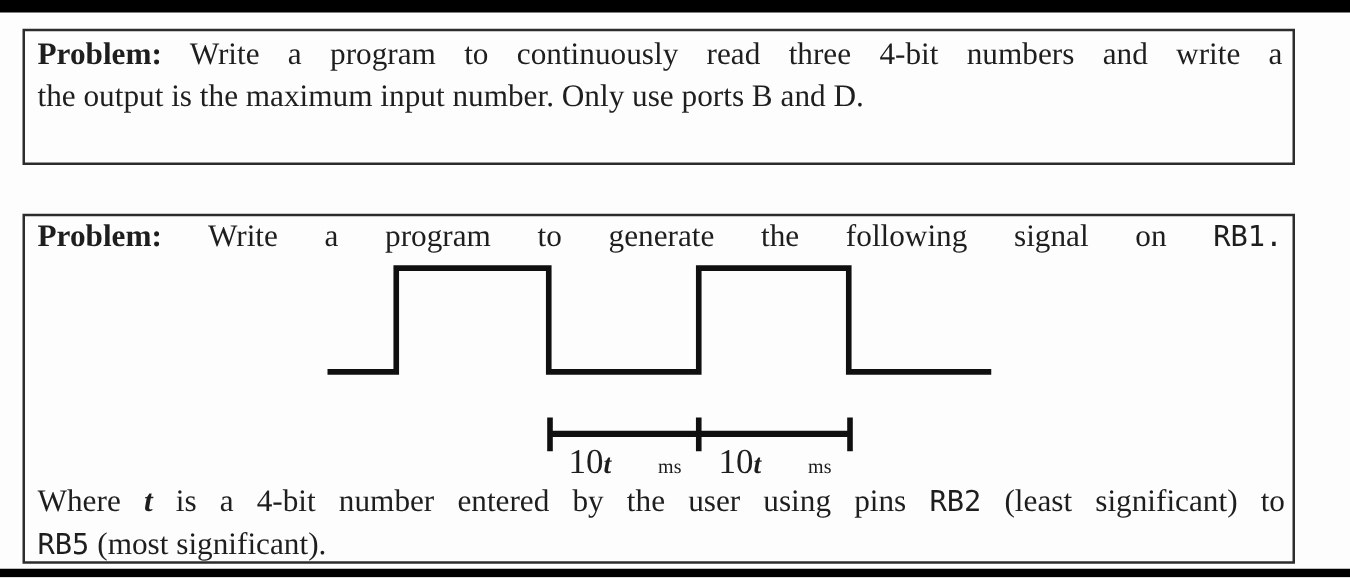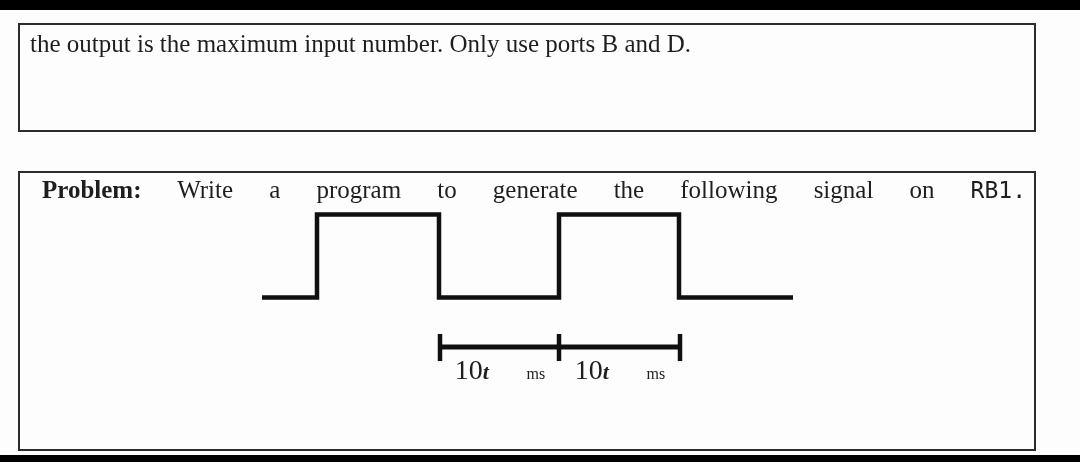--- a/index.html
+++ b/index.html
@@ -18,21 +18,21 @@
 
   .pbox {
     position: absolute;
     left: 18px;
     width: 1018px;
     border: 2px solid #2c2c2c;
     box-sizing: border-box;
     background: #fdfdfd;
   }
   .box1 { top: 23px; height: 109px; padding: 2px 8px 0 10px; }
-  .box2 { top: 171px; height: 280px; padding: 2px 8px 0 22px; }
+  .box2 { top: 171px; height: 280px; padding: 2px 8px 0 10px; }
 
   .line {
     font-size: 25px;
     line-height: 34px;
     text-align: justify;
   }
   .jline { text-align: justify; text-align-last: justify; }
   .box2 .intro-line { line-height: 29px; }
 
   .bold { font-weight: bold; }
@@ -60,38 +60,43 @@
   .wherep { position: absolute; left: 10px; top: 212px; width: 998px; }
 </style>
 </head>
 <body>
 
 <div class="page">
 
   <div class="bar top"></div>
 
   <section class="pbox box1">
+    <div class="line jline"><span class="bold">Problem:</span> <span>Write a program to continuously read three 4-bit numbers and write a</span></div>
     <div class="line">the output is the maximum input number. Only use ports B and D.</div>
   </section>
 
   <section class="pbox box2">
 
     <div class="line jline intro-line"><span class="bold">Problem:</span> <span>Write a program to generate the following signal on</span> <span class="mono">RB1.</span></div>
 
     <svg class="wave-svg" width="560" height="175" viewBox="0 0 560 175">
       <polyline points="22,92.5 77,92.5 77,9.5 199,9.5 199,92.5 319,92.5 319,9.5 439,9.5 439,92.5 553,92.5" stroke-width="4.5" stroke-linejoin="miter"></polyline>
       <g>
         <line x1="200" y1="142" x2="440" y2="142" stroke-width="5"></line>
         <line x1="200" y1="129" x2="200" y2="156" stroke-width="4.5"></line>
         <line x1="319" y1="129" x2="319" y2="156" stroke-width="4.5"></line>
         <line x1="440" y1="129" x2="440" y2="156" stroke-width="4.5"></line>
       </g>
     </svg>
 
     <div class="tlabel t1"><span class="tnum">10</span><span class="tvar">t</span> <span class="tunit">ms</span></div>
     <div class="tlabel t2"><span class="tnum">10</span><span class="tvar">t</span> <span class="tunit">ms</span></div>
 
+    <div class="wherep">
+      <div class="line jline"><span>Where</span> <span class="bi">t</span> <span>is a 4-bit number entered by the user using pins</span> <span class="mono">RB2</span> <span>(least significant) to</span></div>
+      <div class="line"><span class="mono">RB5</span> <span>(most significant).</span></div>
+    </div>
 
   </section>
 
   <div class="bar bottom"></div>
 
 </div>
 
 </body></html>

